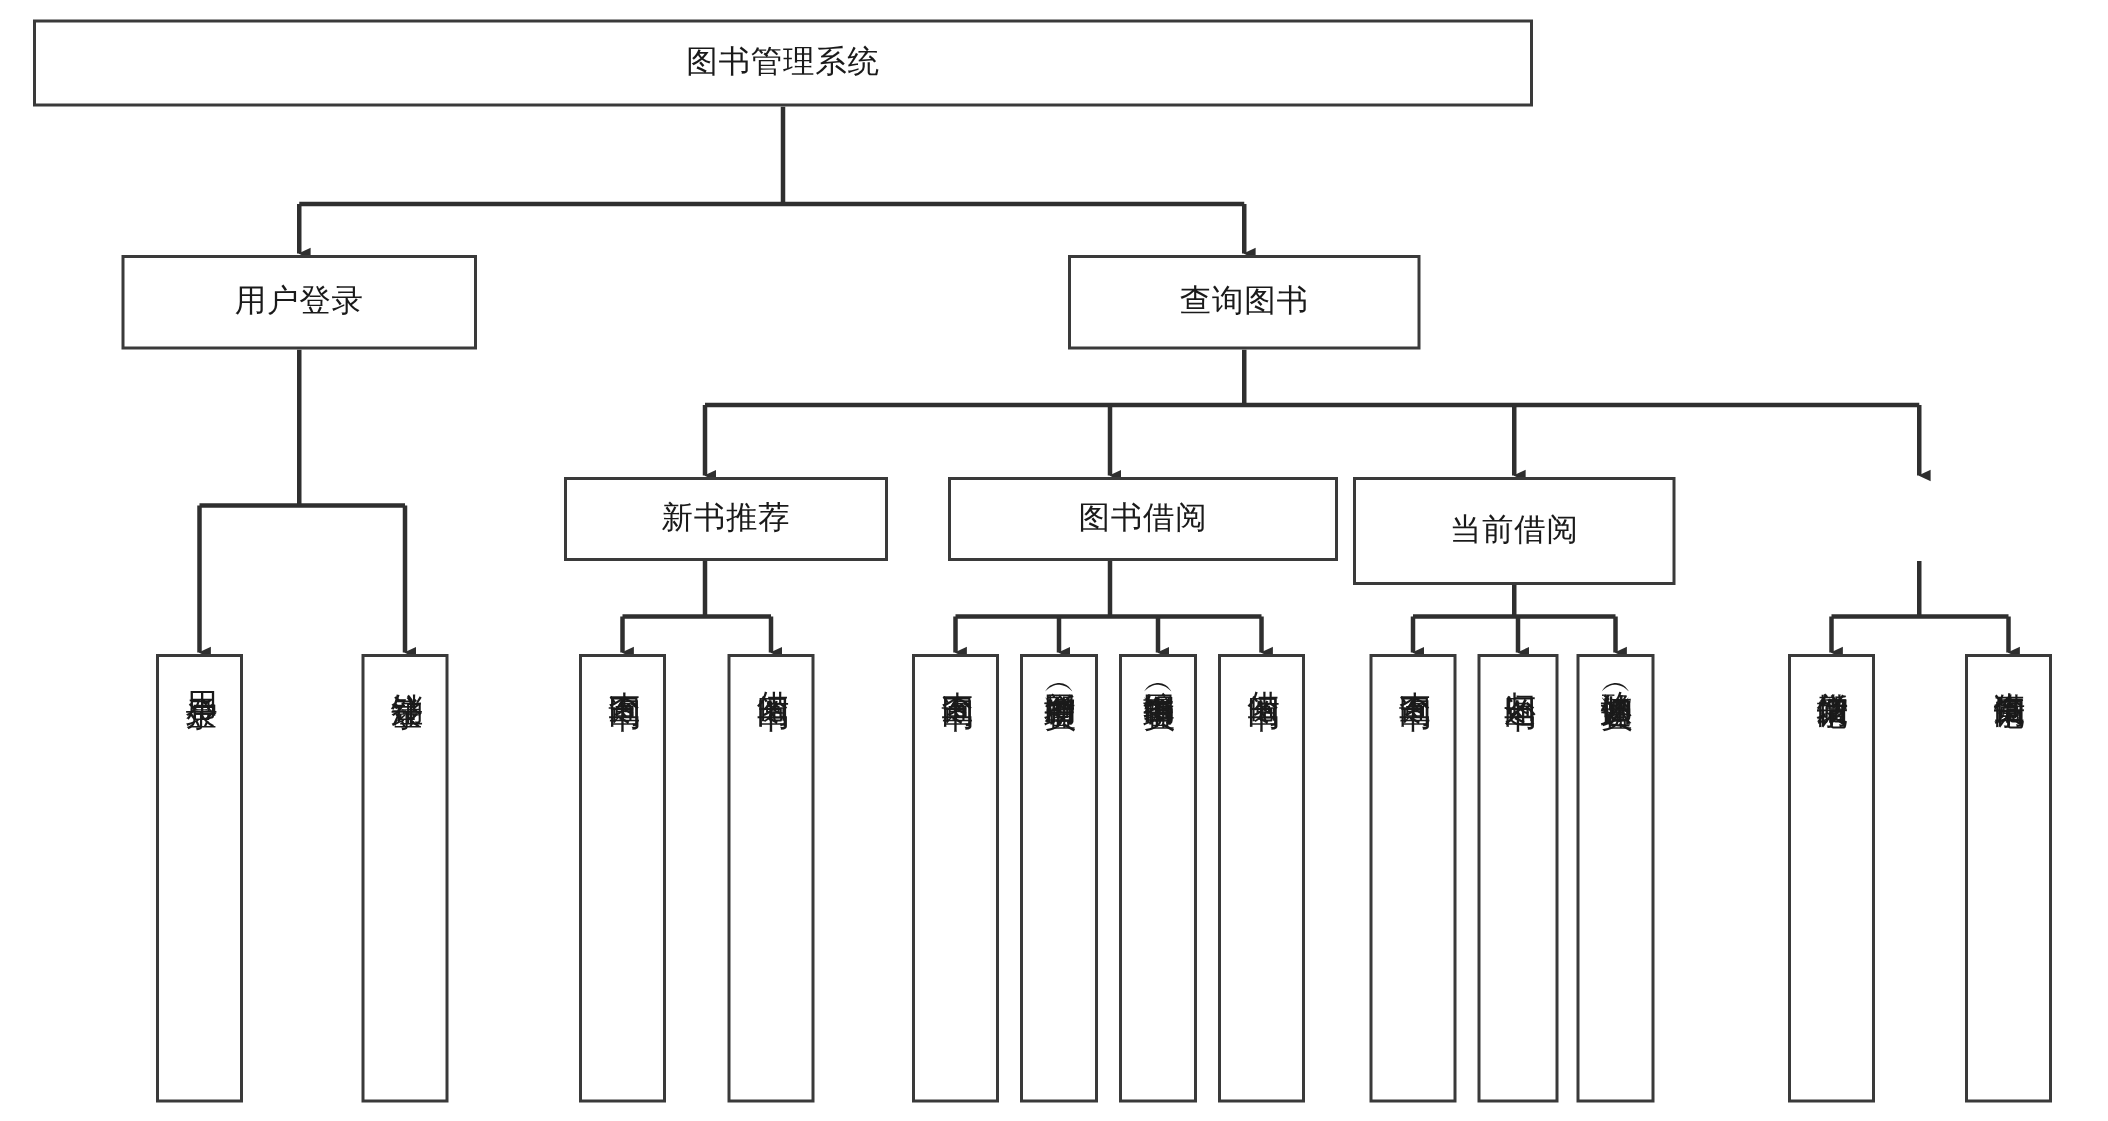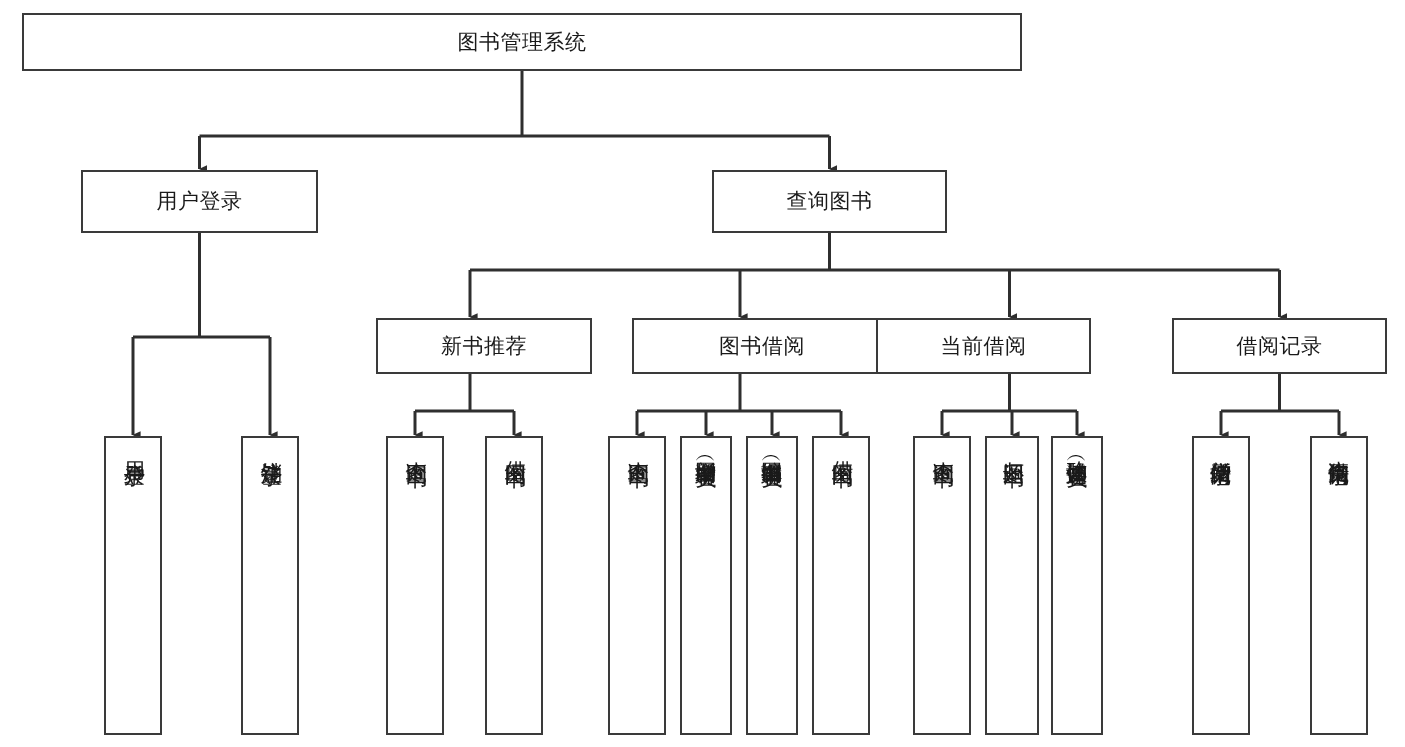--- a/index.html
+++ b/index.html
@@ -137,25 +137,22 @@
   <div class="node horiz" style="left: 712px; top: 170px; width: 235px; height: 63px; border-color: rgb(58, 58, 58); background: rgb(255, 255, 255); color: rgb(26, 26, 26);">
     <span class="node-label">查询图书</span>
   </div>
 
   <div class="node horiz" style="left: 376px; top: 318px; width: 216px; height: 56px; border-color: rgb(58, 58, 58); background: rgb(255, 255, 255); color: rgb(26, 26, 26);">
     <span class="node-label">新书推荐</span>
   </div>
   <div class="node horiz" style="left: 632px; top: 318px; width: 260px; height: 56px; border-color: rgb(58, 58, 58); background: rgb(255, 255, 255); color: rgb(26, 26, 26);">
     <span class="node-label">图书借阅</span>
   </div>
-  <div class="node horiz" style="left: 876px; top: 318px; width: 215px; height: 56px; border-color: rgb(58, 58, 58); background: rgb(255, 255, 255); color: rgb(26, 26, 26);">
+  <div class="node horiz" style="left: 902px; top: 318px; width: 215px; height: 72px; border-color: rgb(58, 58, 58); background: rgb(255, 255, 255); color: rgb(26, 26, 26);">
     <span class="node-label">当前借阅</span>
-  </div>
-  <div class="node horiz" style="left: 1172px; top: 318px; width: 215px; height: 56px; border-color: rgb(58, 58, 58); background: rgb(255, 255, 255); color: rgb(26, 26, 26);">
-    <span class="node-label">借阅记录</span>
   </div>
 
   <div class="node leaf" style="left: 104px; top: 436px; width: 58px; height: 299px; border-color: rgb(58, 58, 58); background: rgb(255, 255, 255); color: rgb(26, 26, 26);">
     <span class="node-label">用户登录</span>
   </div>
   <div class="node leaf" style="left: 241px; top: 436px; width: 58px; height: 299px; border-color: rgb(58, 58, 58); background: rgb(255, 255, 255); color: rgb(26, 26, 26);">
     <span class="node-label">注销登录</span>
   </div>
 
   <div class="node leaf" style="left: 386px; top: 436px; width: 58px; height: 299px; border-color: rgb(58, 58, 58); background: rgb(255, 255, 255); color: rgb(26, 26, 26);">

